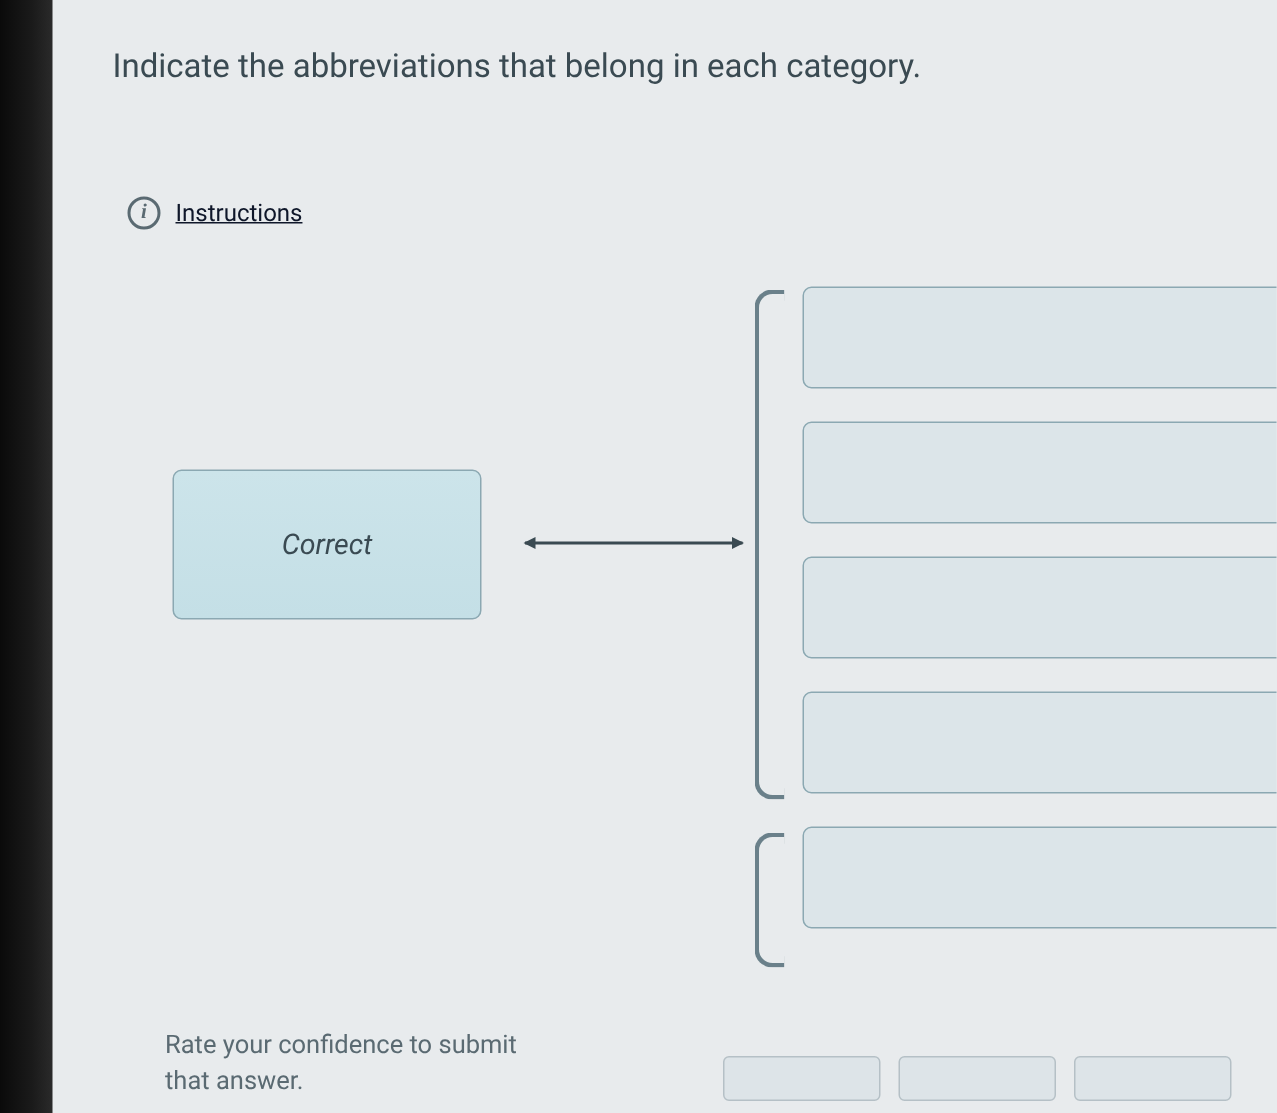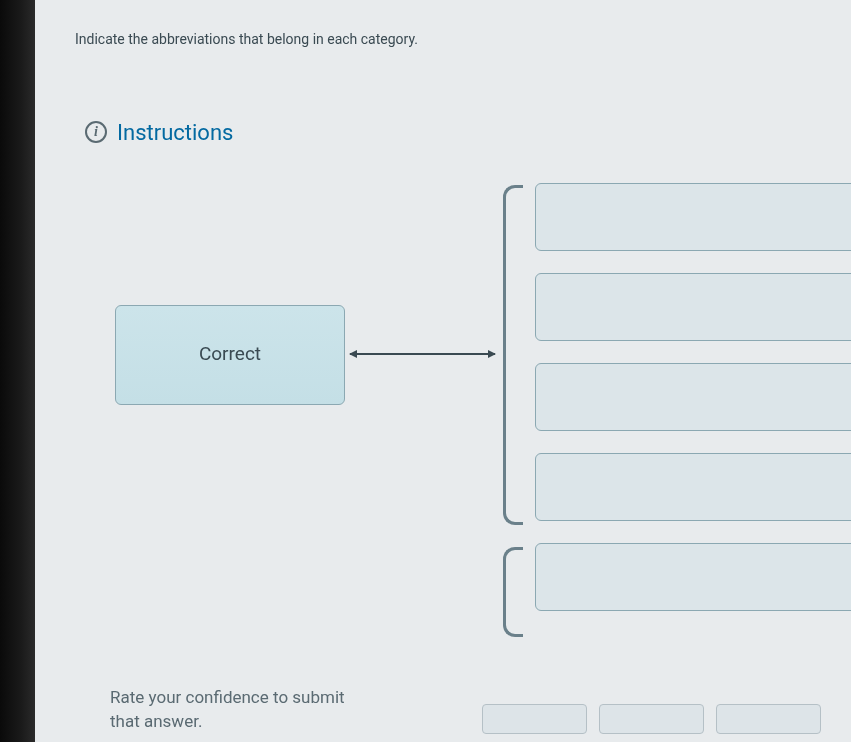--- a/index.html
+++ b/index.html
@@ -26,21 +26,21 @@
     }
     .content {
       position: absolute;
       left: 35px;
       top: 0;
       right: 0;
       bottom: 0;
       padding: 20px 30px 0 40px;
     }
     .question-text {
-      font-size: 14px;
+      font-size: 22px;
       color: #3a4a52;
       margin-top: 10px;
       margin-bottom: 70px;
       line-height: 1.4;
     }
     .instructions-row {
       display: flex;
       align-items: center;
       gap: 10px;
       margin-bottom: 50px;
@@ -54,44 +54,46 @@
       display: flex;
       align-items: center;
       justify-content: center;
       font-family: serif;
       font-style: italic;
       font-weight: bold;
       font-size: 14px;
       color: #5a6a72;
     }
     .instructions-label {
-      font-size: 22px;
-      color: #0369a1;
+      font-size: 16px;
+      color: #0f172a;
+      text-decoration: underline;
     }
     .diagram-area {
       position: relative;
       height: 420px;
     }
     .category-box {
       position: absolute;
       left: 40px;
       top: 110px;
-      width: 230px;
+      width: 206px;
       height: 100px;
       background: linear-gradient(to bottom, #cce4ea 0%, #c4dfe6 100%);
       border: 1px solid #8ba8b2;
       border-radius: 6px;
       display: flex;
       flex-direction: column;
       align-items: center;
       justify-content: center;
       font-size: 19px;
       color: #3a4a52;
       line-height: 1.5;
       text-align: center;
+      font-style: italic;
     }
     .connector {
       position: absolute;
       left: 275px;
       top: 158px;
       width: 145px;
       height: 2px;
       background: #3a4a52;
     }
     .connector::before {

